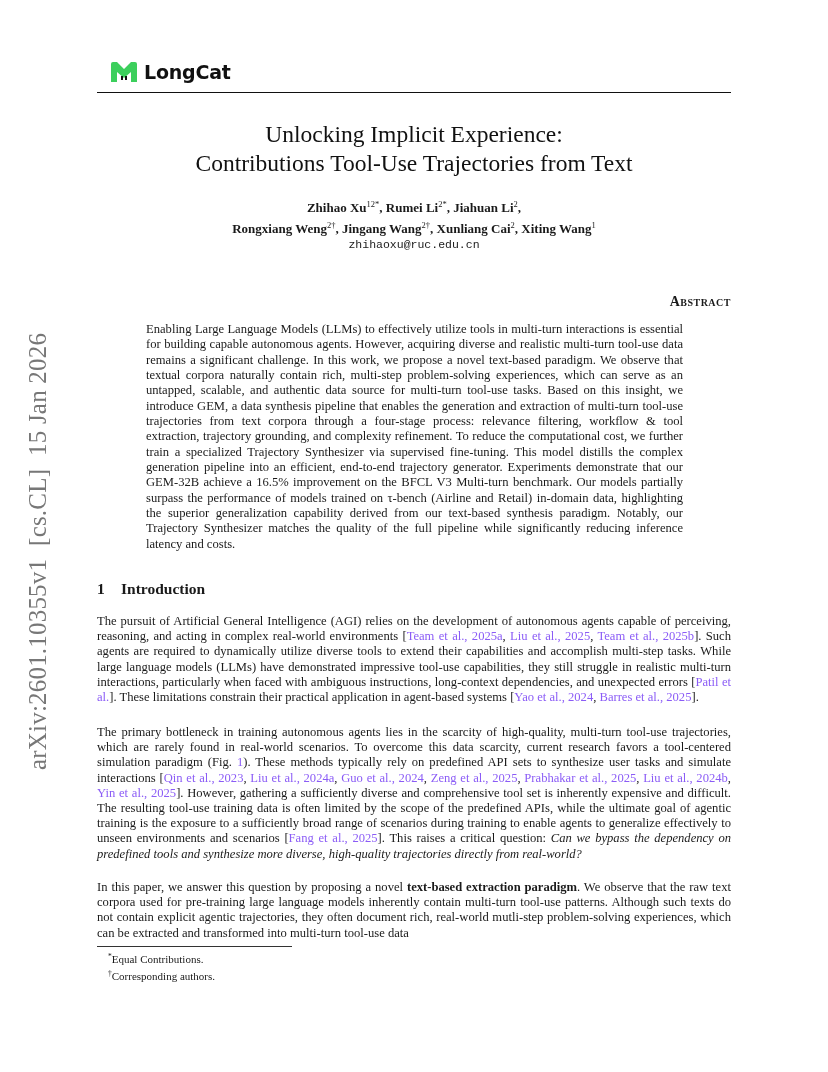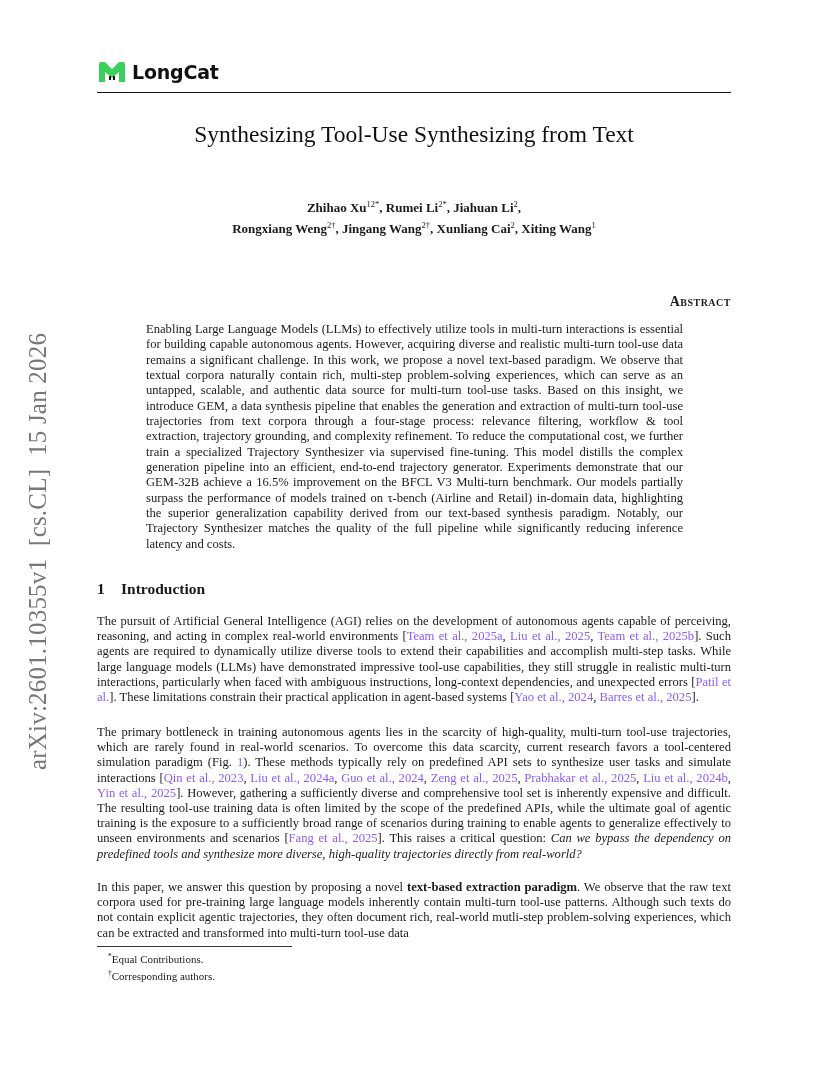--- a/index.html
+++ b/index.html
@@ -1,21 +1,21 @@
 <!DOCTYPE html>
 <html><head>
 <meta charset="utf-8">
 <style>
   html, body { margin: 0; padding: 0; background: #ffffff; }
   body { width: 828px; height: 1072px; position: relative; overflow: hidden;
          font-family: "Liberation Serif", "DejaVu Serif", serif; color: #1a1a1a; }
   .page { position: absolute; left: 0; top: 0; width: 828px; height: 1072px; }
 
   .header { position: absolute; left: 97px; top: 58px; width: 634px; height: 34px; border-bottom: 1.5px solid #111; }
-  .logo { position: absolute; left: 0; top: 3px; display: flex; align-items: center; gap: 5px; }
+  .logo { position: absolute; left: 12px; top: 3px; display: flex; align-items: center; gap: 5px; }
   .logo-mark { width: 30px; height: 22px; }
   .logo-text { font-family: "DejaVu Sans", "Liberation Sans", sans-serif; font-weight: bold; font-size: 19px; color: #111; letter-spacing: -0.2px; }
 
   .side-stamp { position: absolute; left: 24px; top: 770px; transform-origin: 0 0; transform: rotate(-90deg);
                 font-family: "Liberation Serif", serif; font-size: 25px; color: #777; white-space: pre; letter-spacing: 0.2px; }
 
   .title { position: absolute; left: 97px; top: 120px; width: 634px; text-align: center;
            font-size: 23.5px; line-height: 29px; color: #111; }
   .authors { position: absolute; left: 97px; top: 196px; width: 634px; text-align: center;
              font-size: 13px; line-height: 16.5px; }
@@ -55,35 +55,37 @@
         <rect x="12" y="15" width="2" height="4" fill="#111"></rect>
         <rect x="16" y="15" width="2" height="4" fill="#111"></rect>
       </svg>
       <span class="logo-text">LongCat</span>
     </div>
   </div>
 
   <div class="side-stamp">arXiv:2601.10355v1  [cs.CL]  15 Jan 2026</div>
 
   <div class="title">
-    <div>Synthesizing Tool-Use Synthesizing from Text</div>
+    <div>Unlocking Implicit Experience:</div>
+    <div>Contributions Tool-Use Trajectories from Text</div>
   </div>
 
   <div class="authors">
     <div class="names">
       <span>Zhihao Xu</span><sup>12</sup><sup>*</sup>,
       <span>Rumei Li</span><sup>2</sup><sup>*</sup>,
       <span>Jiahuan Li</span><sup>2</sup>,
     </div>
     <div class="names">
       <span>Rongxiang Weng</span><sup>2</sup><sup>†</sup>,
       <span>Jingang Wang</span><sup>2</sup><sup>†</sup>,
       <span>Xunliang Cai</span><sup>2</sup>,
       <span>Xiting Wang</span><sup>1</sup>
     </div>
+    <div class="email">zhihaoxu@ruc.edu.cn</div>
   </div>
 
   <div class="abstract-head">Abstract</div>
   <div class="abstract">Enabling Large Language Models (LLMs) to effectively utilize tools in multi-turn interactions is essential for building capable autonomous agents. However, acquiring diverse and realistic multi-turn tool-use data remains a significant challenge. In this work, we propose a novel text-based paradigm. We observe that textual corpora naturally contain rich, multi-step problem-solving experiences, which can serve as an untapped, scalable, and authentic data source for multi-turn tool-use tasks. Based on this insight, we introduce GEM, a data synthesis pipeline that enables the generation and extraction of multi-turn tool-use trajectories from text corpora through a four-stage process: relevance filtering, workflow &amp; tool extraction, trajectory grounding, and complexity refinement. To reduce the computational cost, we further train a specialized Trajectory Synthesizer via supervised fine-tuning. This model distills the complex generation pipeline into an efficient, end-to-end trajectory generator. Experiments demonstrate that our GEM-32B achieve a 16.5% improvement on the BFCL V3 Multi-turn benchmark. Our models partially surpass the performance of models trained on τ-bench (Airline and Retail) in-domain data, highlighting the superior generalization capability derived from our text-based synthesis paradigm. Notably, our Trajectory Synthesizer matches the quality of the full pipeline while significantly reducing inference latency and costs.</div>
 
   <div class="section">
     <span class="num">1</span><span>Introduction</span>
   </div>
 
   <div class="body-text p1"><span>The pursuit of Artificial General Intelligence (AGI) relies on the development of autonomous agents capable of perceiving, reasoning, and acting in complex real-world environments [</span><a class="cite">Team et al., 2025a</a><span>, </span><a class="cite">Liu et al., 2025</a><span>, </span><a class="cite">Team et al., 2025b</a><span>]. Such agents are required to dynamically utilize diverse tools to extend their capabilities and accomplish multi-step tasks. While large language models (LLMs) have demonstrated impressive tool-use capabilities, they still struggle in realistic multi-turn interactions, particularly when faced with ambiguous instructions, long-context dependencies, and unexpected errors [</span><a class="cite">Patil et al.</a><span>]. These limitations constrain their practical application in agent-based systems [</span><a class="cite">Yao et al., 2024</a><span>, </span><a class="cite">Barres et al., 2025</a><span>].</span></div>

